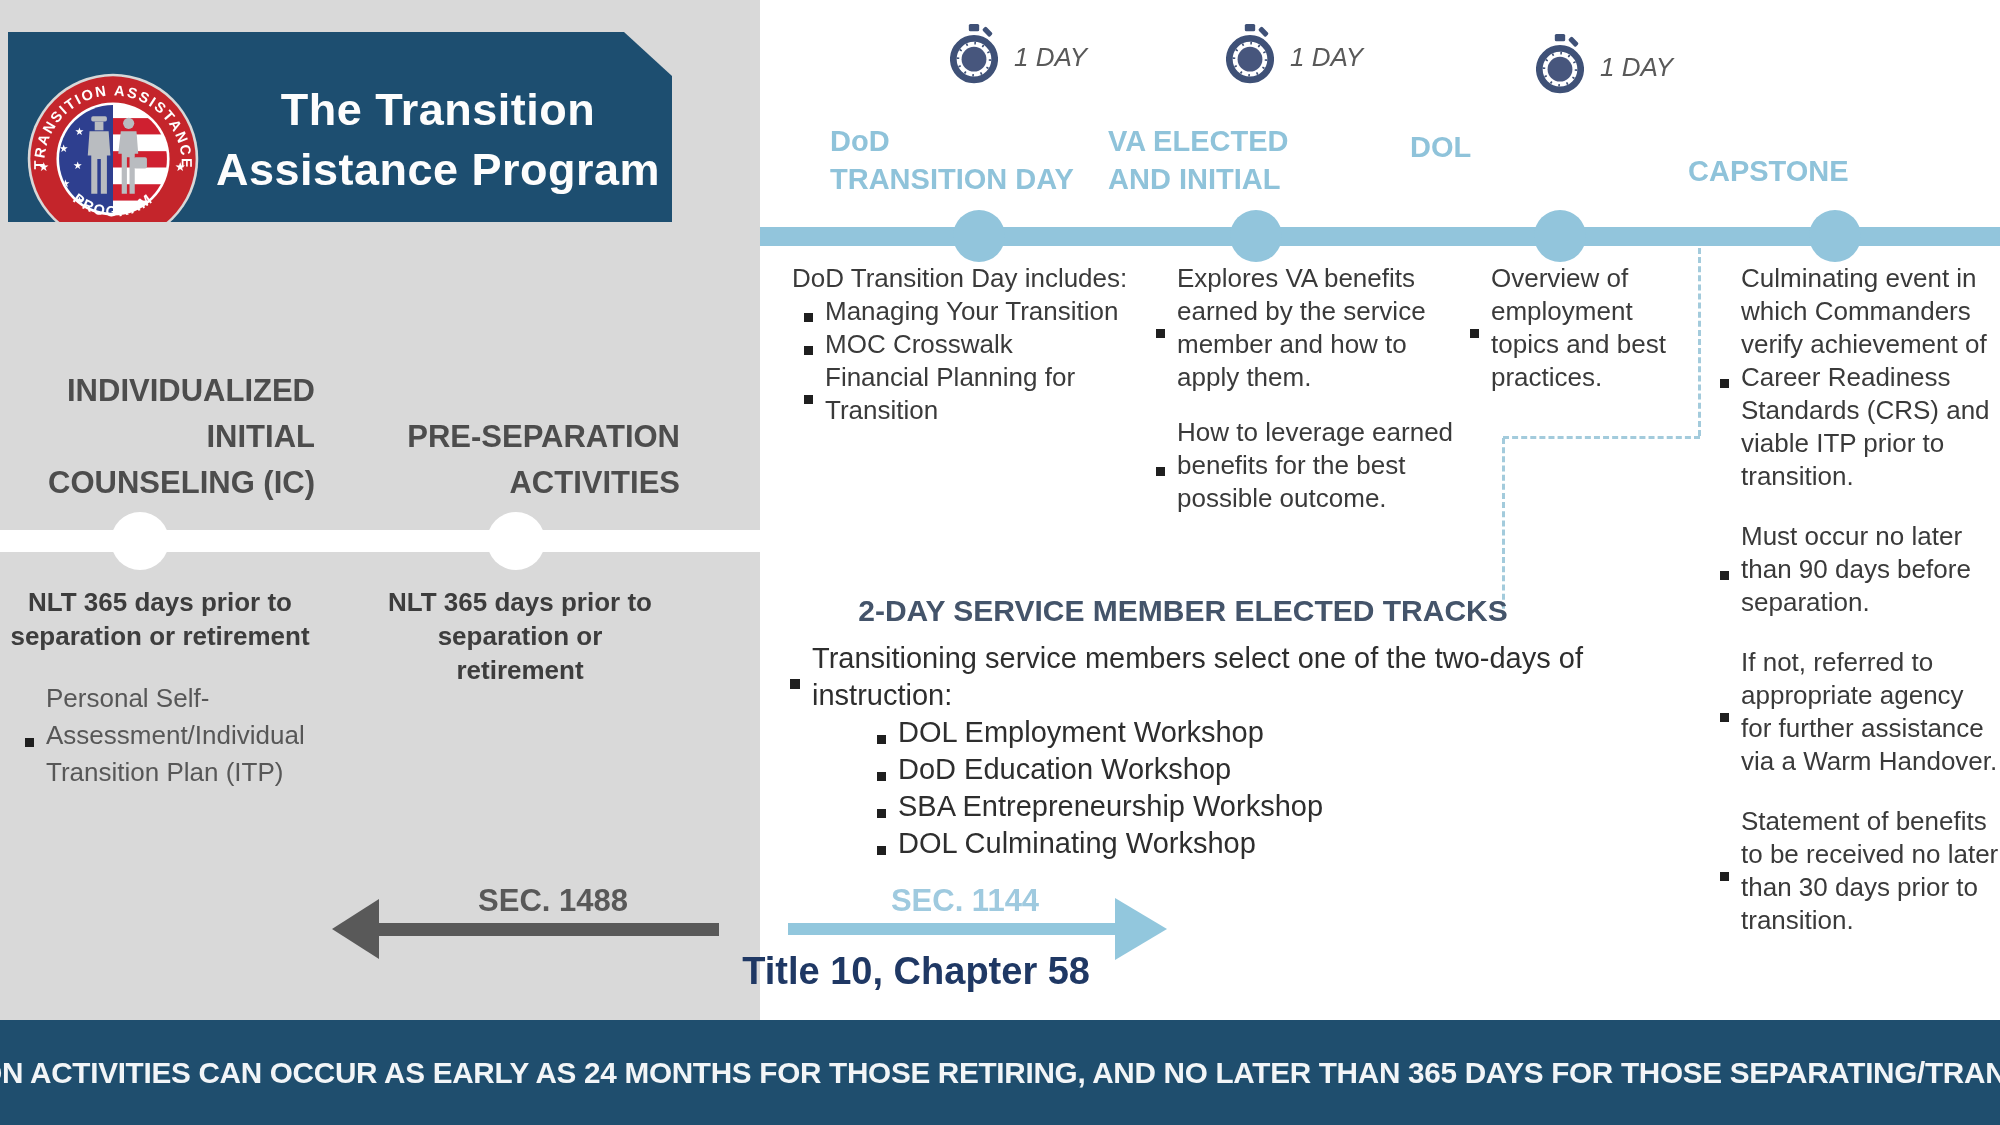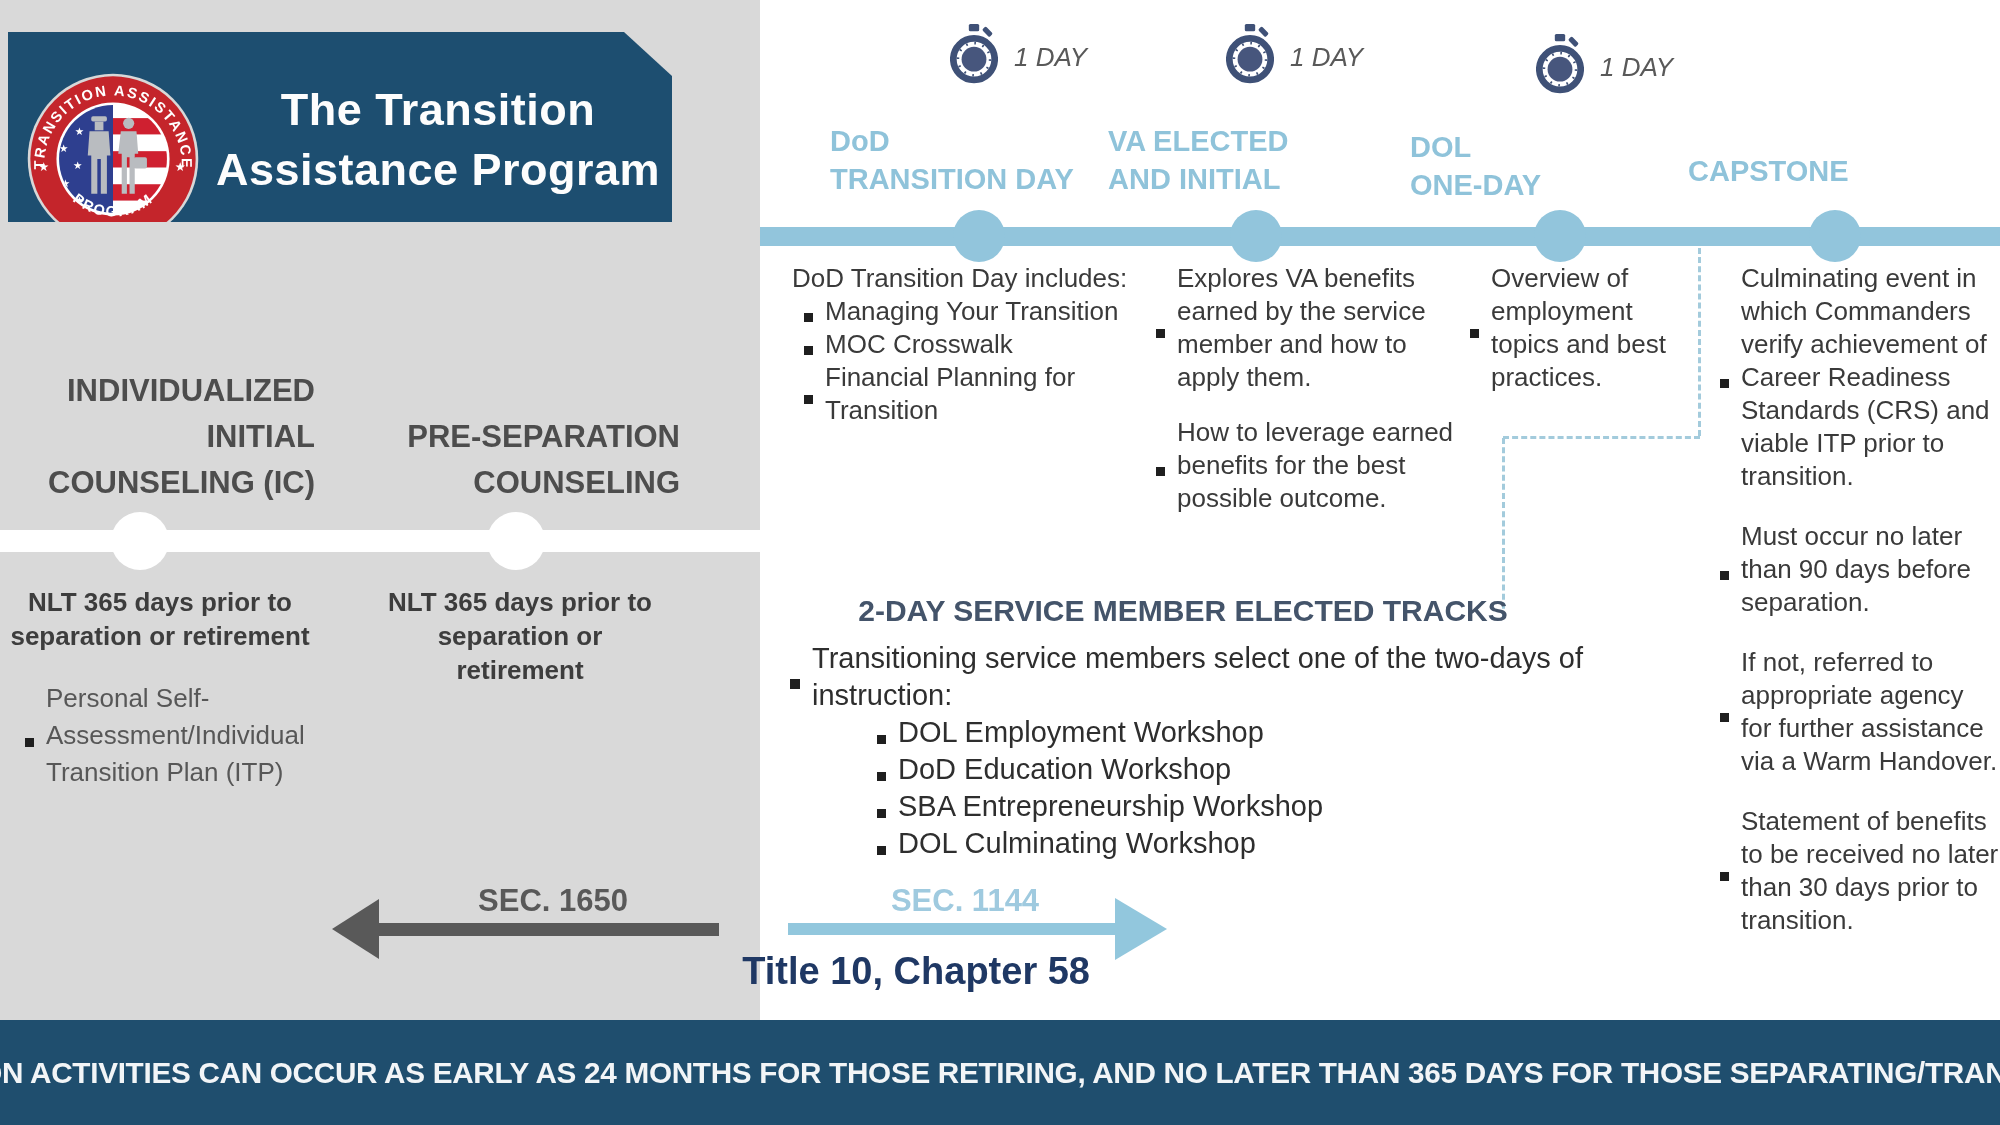--- a/index.html
+++ b/index.html
@@ -144,21 +144,20 @@
   <div class="abs stage-label" style="left:830px;top:122px;width:300px">
     <div>DoD</div>
     <div>TRANSITION DAY</div>
   </div>
   <div class="abs stage-label" style="left:1108px;top:122px;width:300px">
     <div>VA ELECTED</div>
     <div>AND INITIAL</div>
   </div>
   <div class="abs stage-label" style="left:1410px;top:128px;width:300px">
     <div>DOL</div>
-    <div>ONE-DAY</div>
   </div>
   <div class="abs stage-label" style="left:1688px;top:152px;width:300px">
     <div>CAPSTONE</div>
   </div>
 
   <div class="abs tl-bar"></div>
   <div class="abs tl-node" style="left:953px"></div>
   <div class="abs tl-node" style="left:1230px"></div>
   <div class="abs tl-node" style="left:1534px"></div>
   <div class="abs tl-node" style="left:1809px"></div>
@@ -167,21 +166,21 @@
   <div class="abs tl-node-left" style="left:111px"></div>
   <div class="abs tl-node-left" style="left:487px"></div>
 
   <div class="abs gray-heading" style="left:5px;top:368px;width:310px">
     <div>INDIVIDUALIZED</div>
     <div>INITIAL</div>
     <div>COUNSELING (IC)</div>
   </div>
   <div class="abs gray-heading" style="left:360px;top:414px;width:320px">
     <div>PRE-SEPARATION</div>
-    <div>COUNSELING</div>
+    <div>ACTIVITIES</div>
   </div>
 
   <div class="abs nlt" style="left:0px;top:585px;width:320px">NLT 365 days prior to separation or retirement</div>
   <div class="abs nlt" style="left:375px;top:585px;width:290px">NLT 365 days prior to separation or retirement</div>
 
   <div class="abs" style="left:25px;top:680px;width:300px;font-size:26px;line-height:37px;color:#575757">
     <div class="b">
       <span class="sq" style="margin-top:13px"></span>
       <div>Personal Self-Assessment/Individual Transition Plan (ITP)</div>
     </div>
@@ -265,21 +264,21 @@
     <div class="b">
         <span class="sq" style="margin-top:14px"></span>
         <div>SBA Entrepreneurship Workshop</div>
       </div>
     <div class="b">
         <span class="sq" style="margin-top:14px"></span>
         <div>DOL Culminating Workshop</div>
       </div>
   </div>
 
-  <div class="abs sec-label" style="left:403px;top:883px;color:#595959">SEC. 1650</div>
+  <div class="abs sec-label" style="left:403px;top:883px;color:#595959">SEC. 1488</div>
   <div class="abs tri-left" style="left:332px;top:899px;border-right:47px solid #595959"></div>
   <div class="abs arrow-shaft" style="left:375px;top:923px;width:344px;background:#595959"></div>
 
   <div class="abs sec-label" style="left:815px;top:883px;color:#9fcadf">SEC. 1144</div>
   <div class="abs arrow-shaft" style="left:788px;top:923px;width:330px;height:12px;background:#92c7dd"></div>
   <div class="abs tri-right" style="left:1115px;top:898px;border-left:52px solid #92c7dd"></div>
 
   <div class="abs title-statute" style="left:490px;top:950px">Title 10, Chapter 58</div>
 
   <div class="abs banner">

